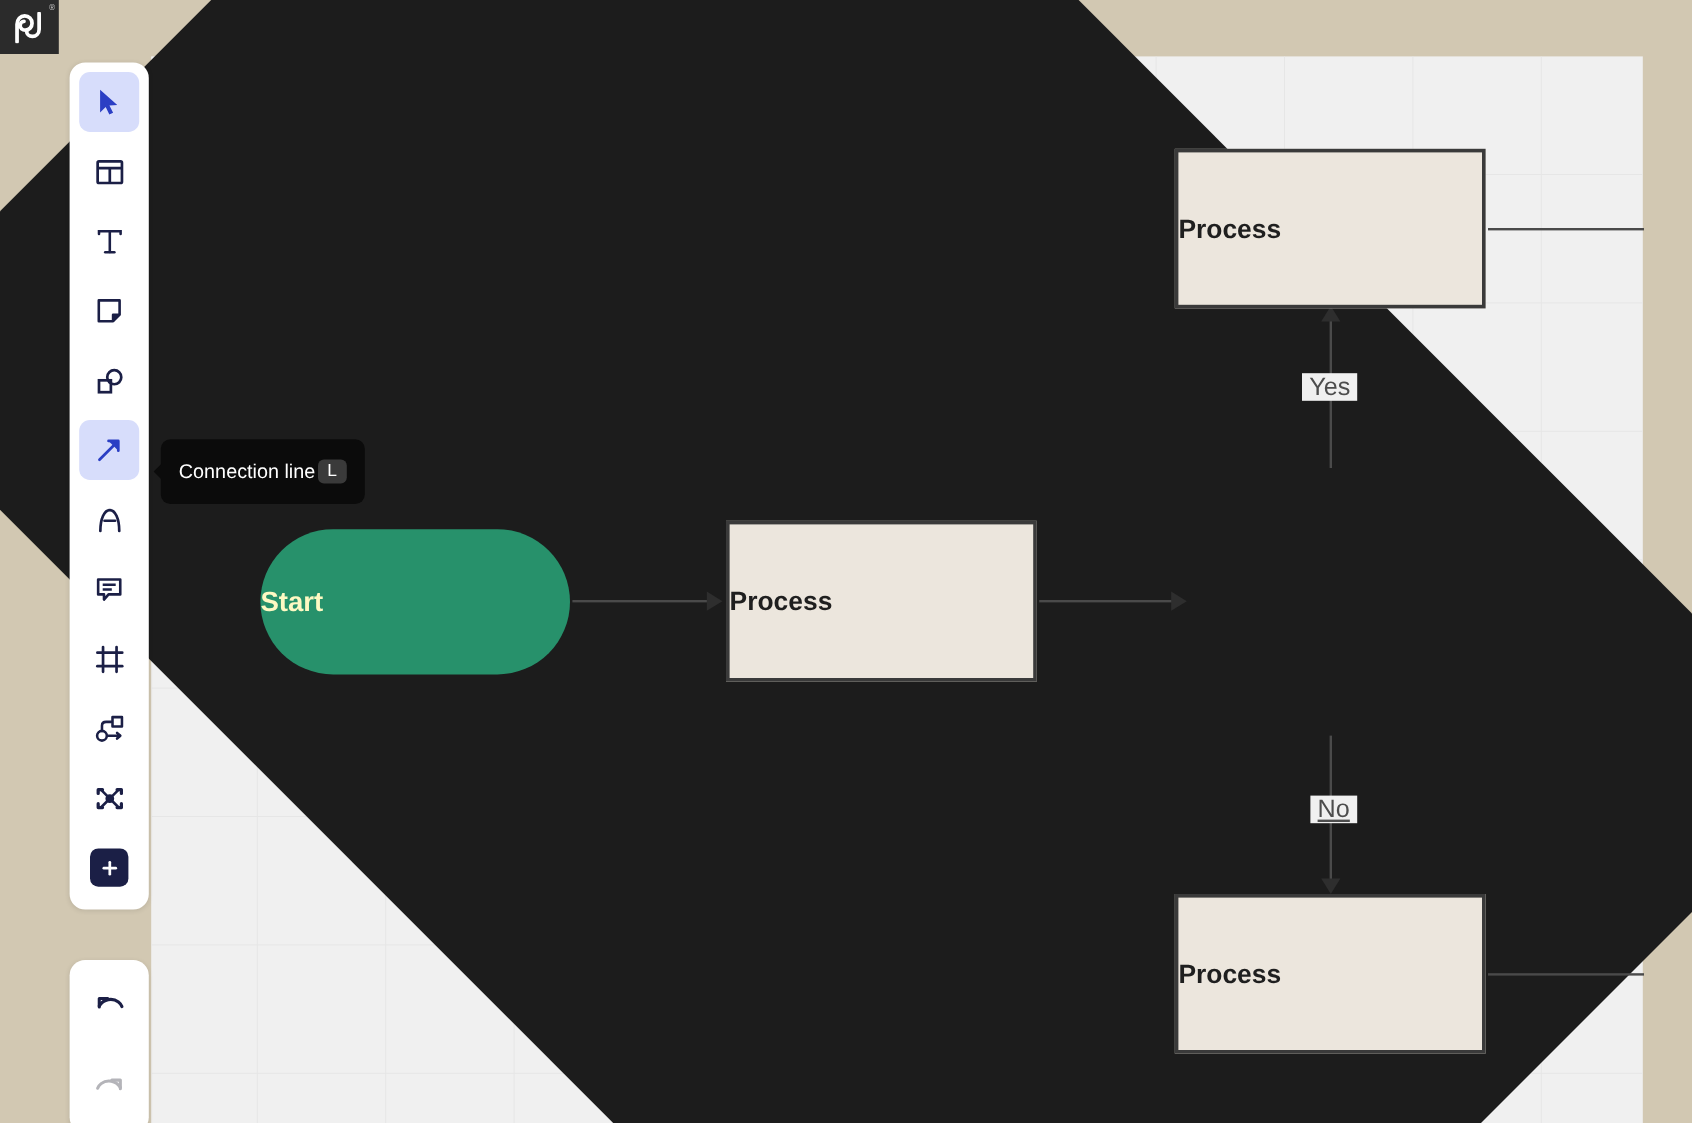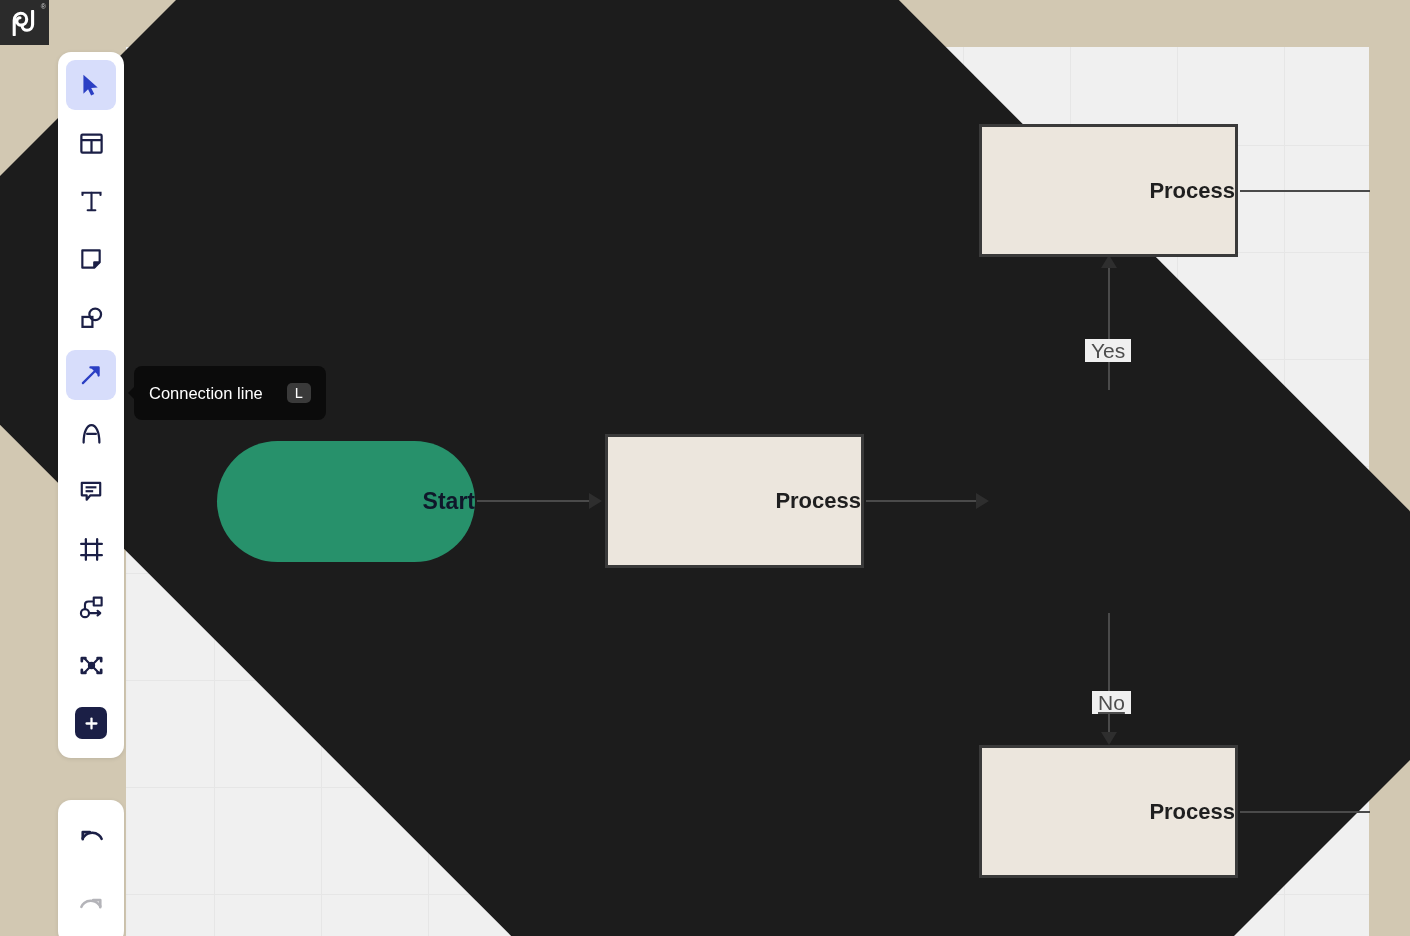--- a/index.html
+++ b/index.html
@@ -85,21 +85,21 @@
   .tool.disabled { color: #b4b4b9; }
 
   
   .tooltip {
     position: absolute;
     left: 134px; top: 366px;
     height: 54px;
     background: #0b0b0b;
     color: #ffffff;
     border-radius: 8px;
-    display: flex; align-items: center; gap: 24px;
+    display: flex; align-items: center; gap: 2px;
     padding: 0 15px;
     font-size: 16.5px;
     z-index: 9;
     white-space: nowrap;
   }
   .tooltip::before {
     content: "";
     position: absolute;
     left: -6px; top: 50%;
     transform: translateY(-50%);
@@ -114,30 +114,30 @@
     border-radius: 5px;
     font-size: 14.5px;
     padding: 3px 8px;
     line-height: 1;
     min-width: 22px; text-align: center;
   }
 
   
   .node {
     position: absolute;
-    display: flex; align-items: center; justify-content: flex-end;
+    display: flex; align-items: center; justify-content: flex-start;
     font-weight: bold;
     z-index: 3;
   }
   .node-start {
     left: 217px; top: 441px;
     width: 258px; height: 121px;
     background: #27916b;
     border-radius: 61px;
-    color: #0f172a;
+    color: #fef9c3;
     font-size: 23px;
   }
   .node-process {
     background: #ece6dd;
     border: 3px solid #3a3a3a;
     color: #1f1f1f;
     font-size: 22px;
   }
   .p-mid { left: 605px; top: 434px; width: 259px; height: 134px; }
   .p-top { left: 979px; top: 124px; width: 259px; height: 133px; }
@@ -188,21 +188,20 @@
     z-index: 2;
   }
   .edge-label {
     position: absolute;
     color: #4d4d4d;
     font-size: 21px;
     z-index: 4;
     background: #f0f0f0;
     padding: 0 6px;
     line-height: 1.1;
-    margin-top: 28px;
   }
 </style>
 </head>
 <body>
 
 <div id="app">
 
   <div class="canvas">
     <div class="grid"></div>
   </div>

